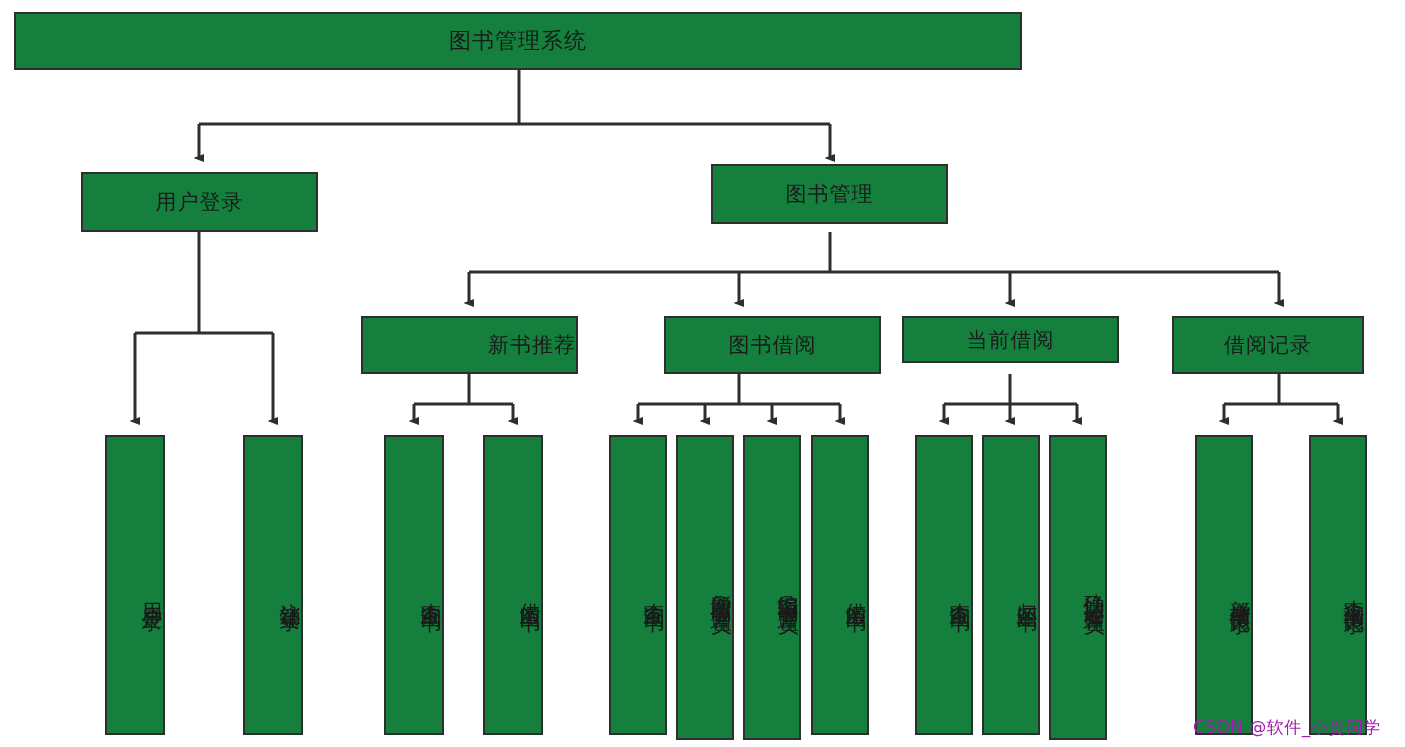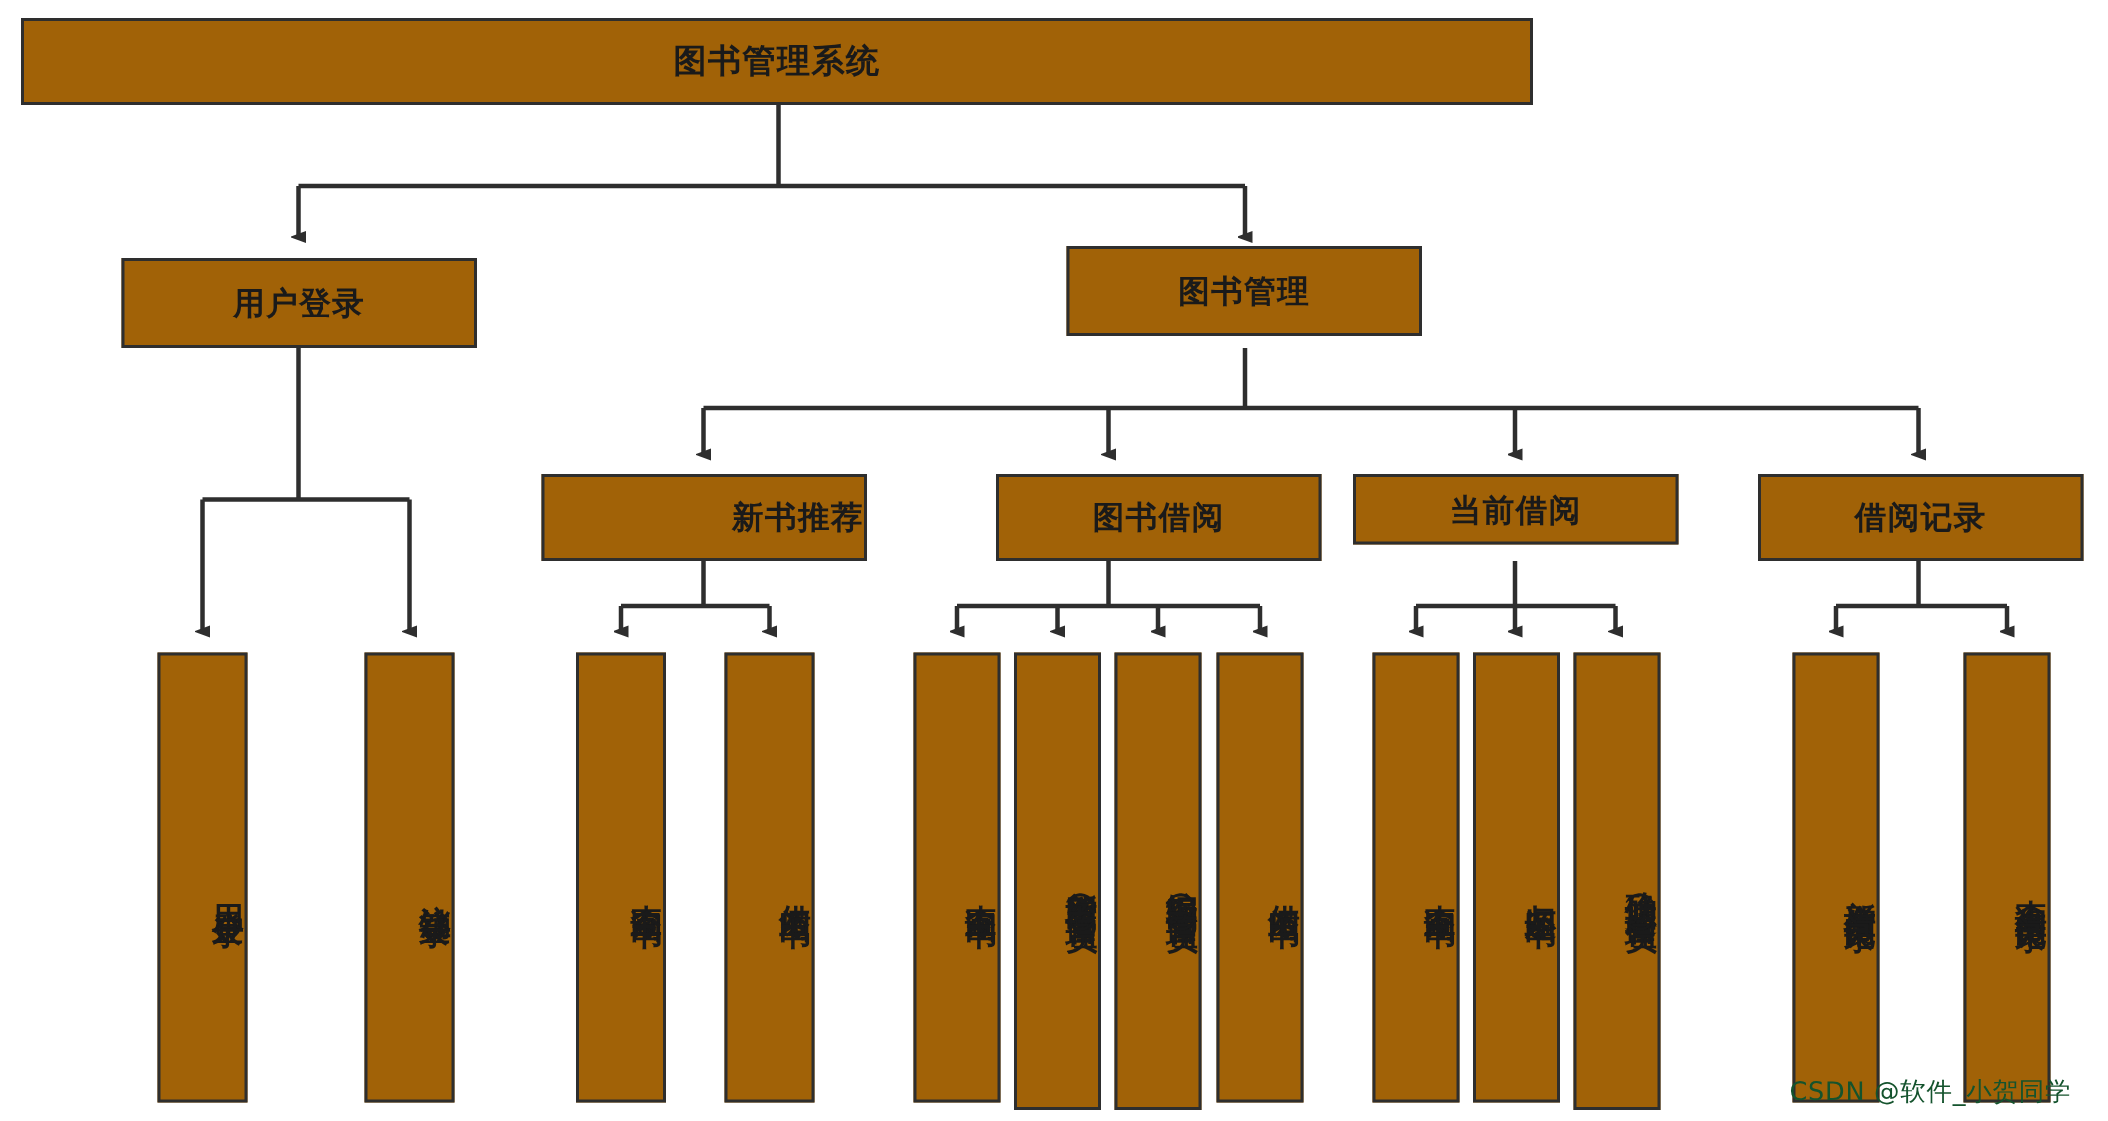--- a/index.html
+++ b/index.html
@@ -23,26 +23,25 @@
     left: 0;
     top: 0;
     width: 1405px;
     height: 747px;
     pointer-events: none;
   }
   .node {
     position: absolute;
     box-sizing: border-box;
     border: 2px solid #2e2e2e;
-    background: #a16207;
+    background: #15803d;
     display: flex;
     align-items: center;
     justify-content: center;
     color: #1a1a1a;
-    font-weight: bold;
   }
   .node-h {
     font-size: 21px;
     letter-spacing: 1px;
     white-space: nowrap;
   }
   .node-root {
     font-size: 22px;
     letter-spacing: 1px;
   }
@@ -53,21 +52,21 @@
     letter-spacing: 3px;
     align-items: flex-start;
     justify-content: center;
     padding-top: 14px;
     line-height: 1.05;
   }
   .node-v.pad-top-0 { padding-top: 6px; }
   .watermark {
     position: absolute;
     font-size: 17px;
-    color: #14532d;
+    color: #a21caf;
     white-space: nowrap;
     letter-spacing: 0.5px;
   }
 </style>
 </head>
 <body>
 
 <div id="diagram-canvas">
 
   <svg id="edge-layer" viewBox="0 0 1405 747" xmlns="http://www.w3.org/2000/svg">
@@ -133,21 +132,21 @@
 
   <div class="node node-h" style="left:361px; top:316px; width:217px; height:58px;justify-content:flex-end;">
     <span>新书推荐</span>
   </div>
   <div class="node node-h" style="left:632px; top:316px; width:217px; height:58px;margin-left:32px;">
     <span>图书借阅</span>
   </div>
   <div class="node node-h" style="left:902px; top:316px; width:217px; height:47px;">
     <span>当前借阅</span>
   </div>
-  <div class="node node-h" style="left:1172px; top:316px; width:217px; height:58px;text-align:right;">
+  <div class="node node-h" style="left:1172px; top:316px; width:192px; height:58px;text-align:right;">
     <span>借阅记录</span>
   </div>
 
   <div class="node node-v" style="left:105px; top:435px; width:60px; height:300px;">
     <span>用户登录</span>
   </div>
   <div class="node node-v" style="left:243px; top:435px; width:60px; height:300px;">
     <span>注销登录</span>
   </div>
 

